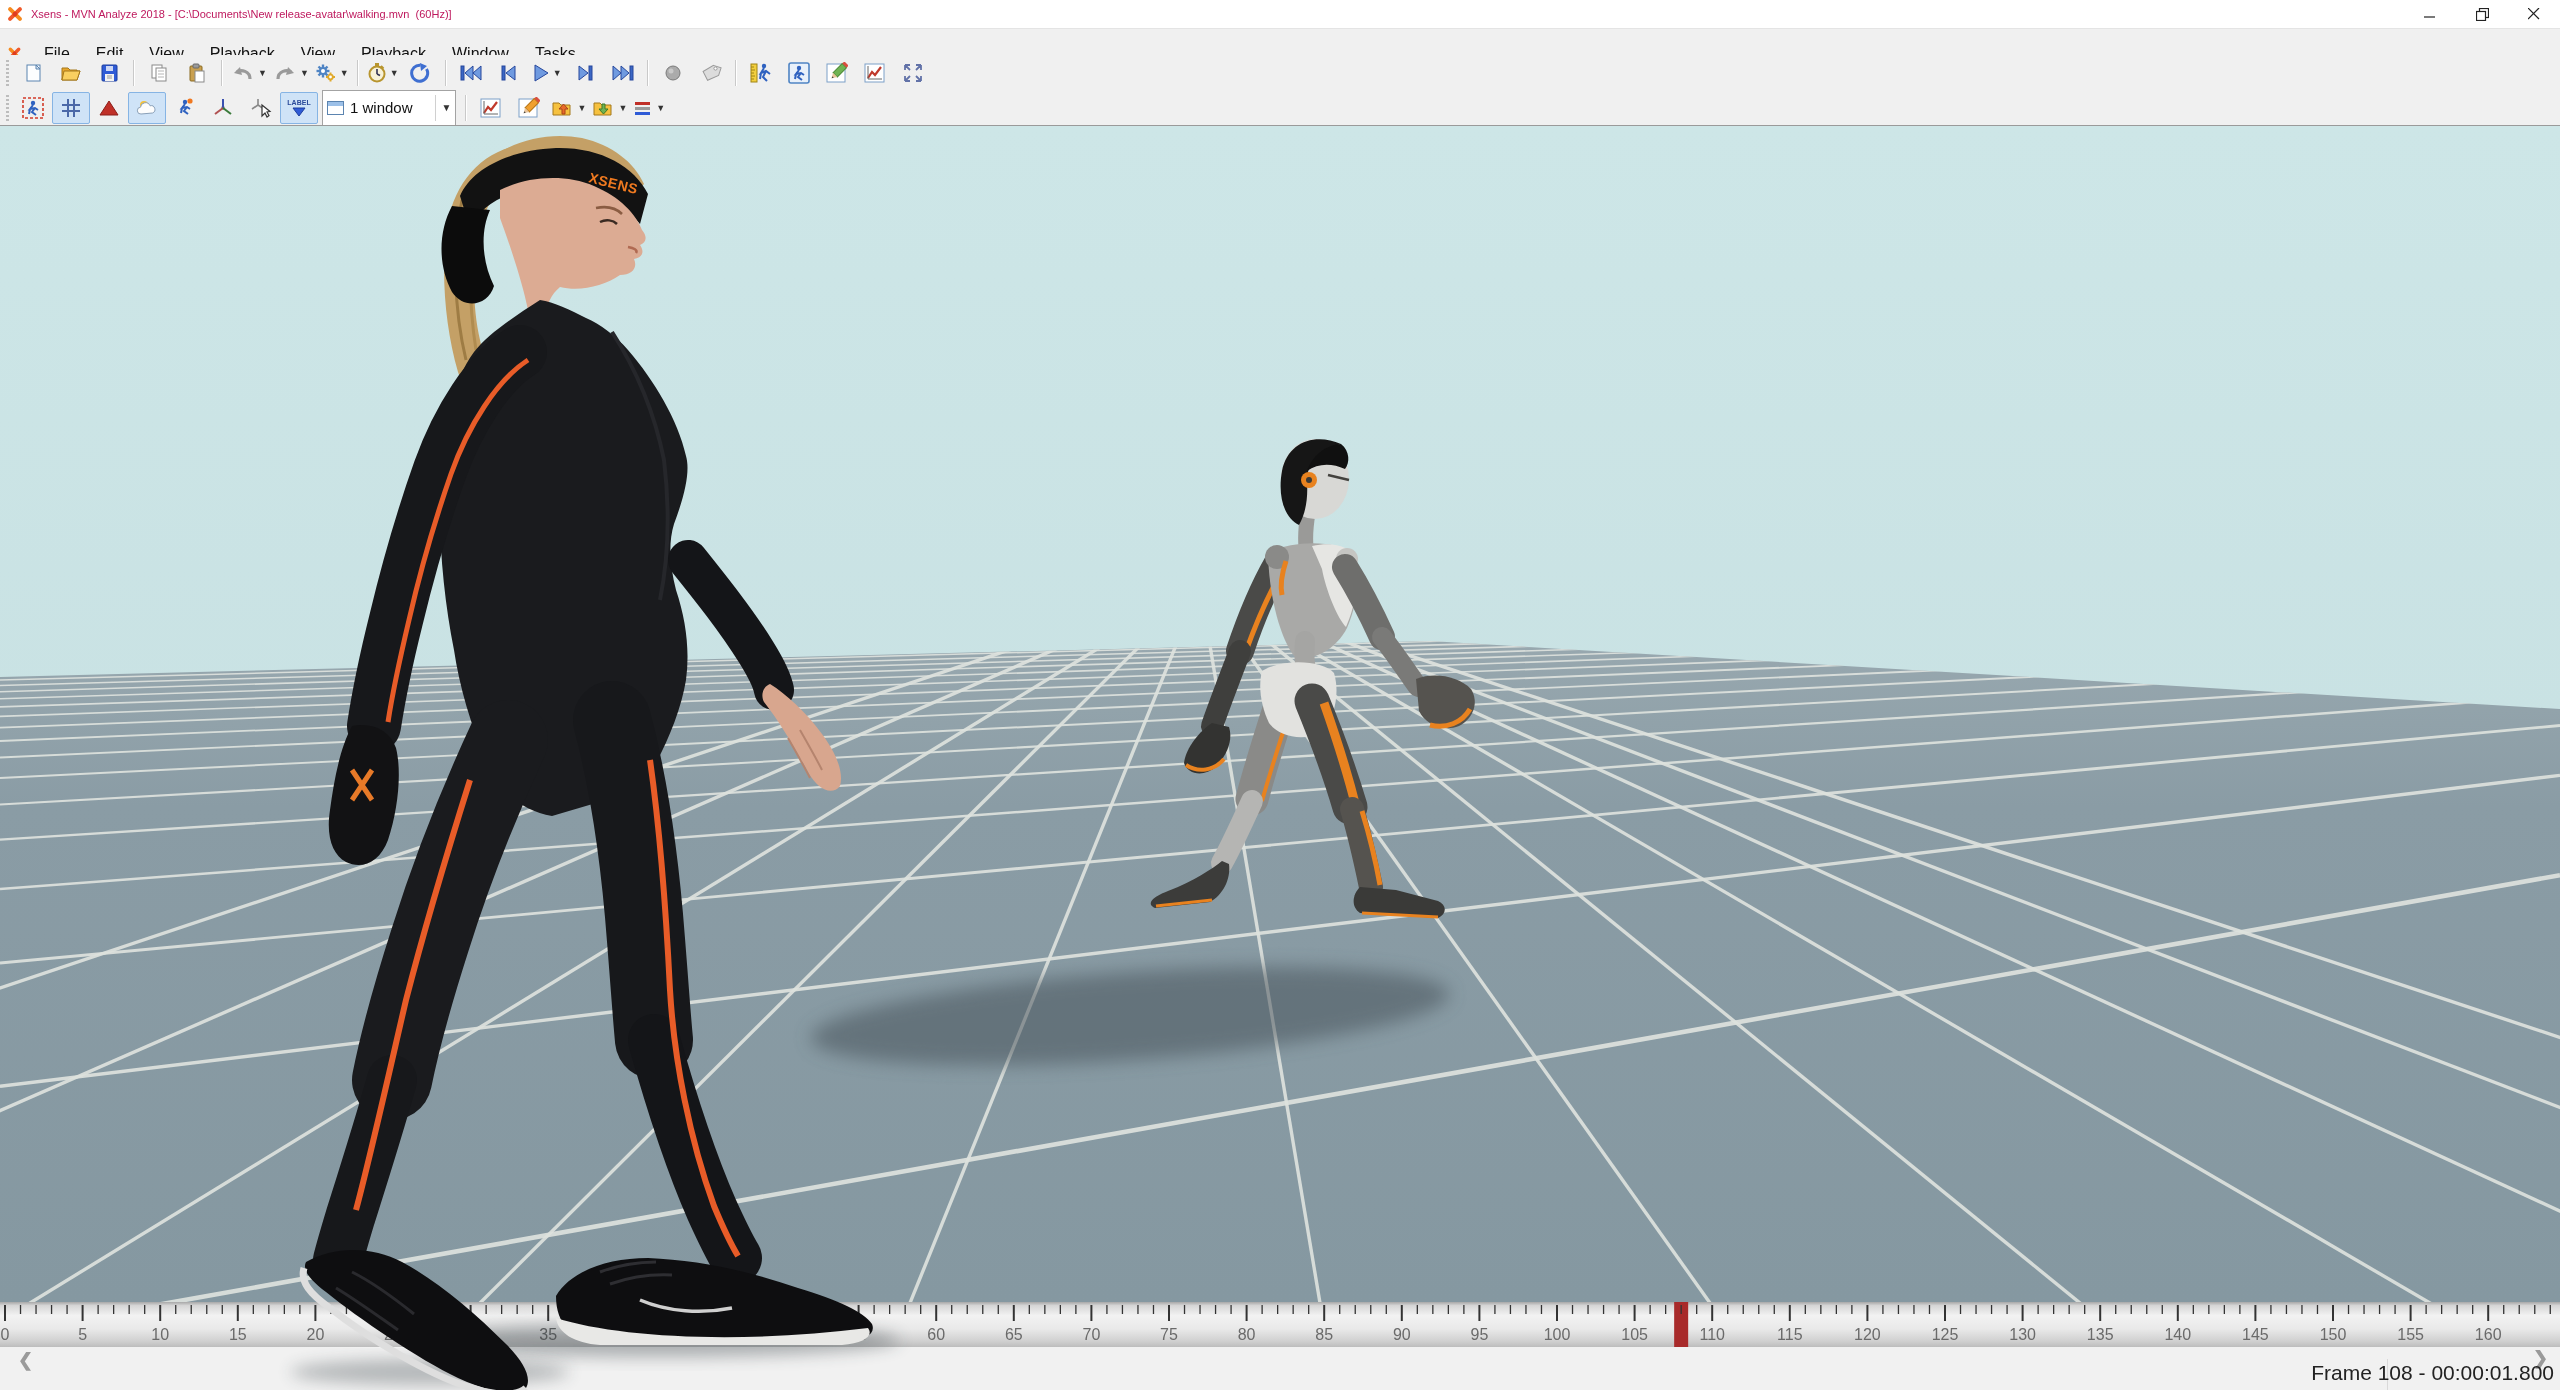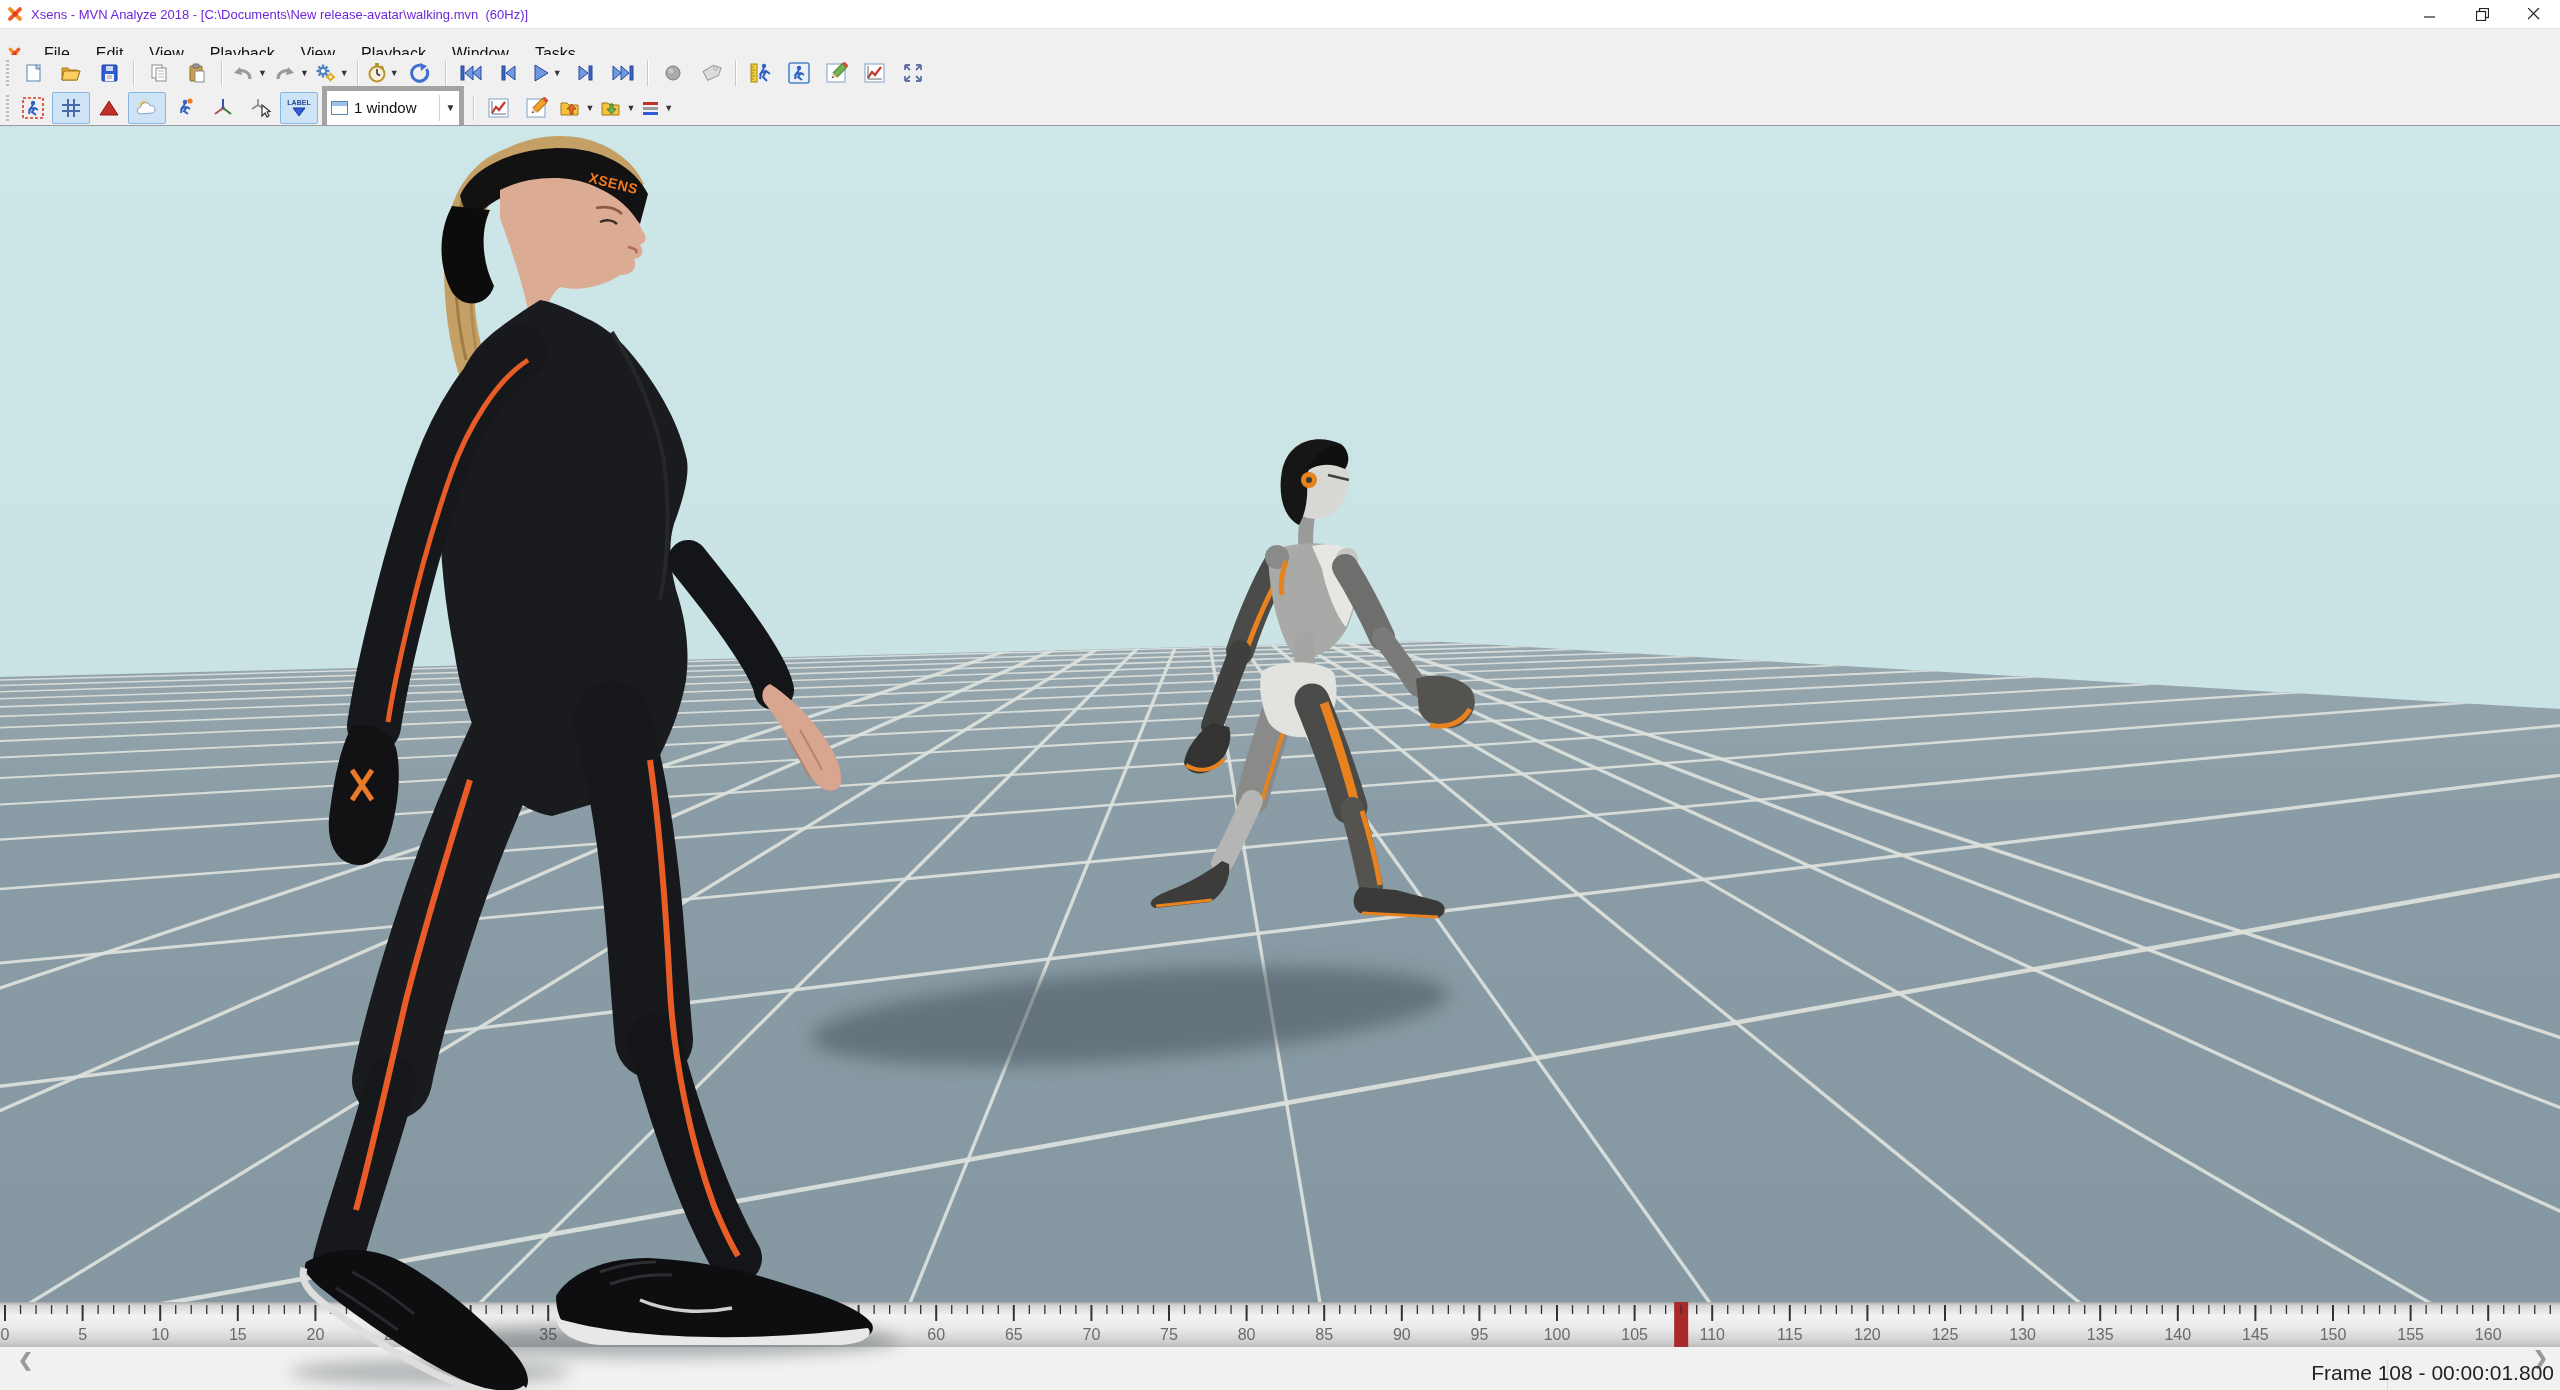--- a/index.html
+++ b/index.html
@@ -1,21 +1,21 @@
 <!DOCTYPE html>
 <html><head>
 <meta charset="utf-8">
 <style>
   html,body{margin:0;padding:0;background:#222;}
   .app{position:relative;width:2560px;height:1390px;background:#f0f0f0;overflow:hidden;
        font-family:"Liberation Sans",sans-serif;-webkit-font-smoothing:antialiased;}
   
   .titlebar{position:absolute;left:0;top:0;width:2560px;height:28px;background:#ffffff;
             border-bottom:1px solid #e4e4e4;display:flex;align-items:center;}
-  .title-text{font-size:13px;color:#6d28d9;margin-left:6px;white-space:pre;}
+  .title-text{font-size:11px;color:#be185d;margin-left:6px;white-space:pre;}
   .win-controls{position:absolute;right:0;top:0;height:28px;display:flex;}
   .win-btn{width:52px;height:28px;display:flex;align-items:center;justify-content:center;color:#222;}
   .win-btn svg{display:block}
   
   .menubar{position:absolute;left:0;top:40px;width:2560px;height:27px;background:#f0f0f0;
            display:flex;align-items:center;border-bottom:1px solid #e0e0e0;}
   .menu-item{font-size:16px;color:#111;padding:3px 13px;cursor:default;}
   .mdi-controls{position:absolute;right:4px;top:30px;display:flex;gap:3px;}
   .mdi-btn{width:29px;height:23px;background:#f7f7f7;border:1px solid #d0d0d0;border-radius:2px;
            display:flex;align-items:center;justify-content:center;color:#6b7b8d;font-size:12px;}
@@ -25,21 +25,21 @@
   #toolbar-view{top:90px;height:35px;border-bottom:1px solid #b9b9b9;}
   .grip{width:8px;height:26px;margin:0 2px 0 4px;
         background:repeating-linear-gradient(180deg,#bdbdbd 0 2px,transparent 2px 4px);
         background-size:3px 100%;background-repeat:no-repeat;background-position:2px 0;}
   .tsep{width:1px;height:26px;background:#c9c9c9;border-right:1px solid #fff;margin:0 5px;}
   .tb{height:30px;min-width:32px;display:flex;align-items:center;justify-content:center;
       border:1px solid transparent;border-radius:2px;padding:0 2px;}
   .tb.toggled{background:#cfe3f7;border-color:#86b4e4;}
   .tb svg{display:block}
   .dd{font-size:9px;color:#333;margin-left:3px;}
-  .combo{height:26px;background:#fff;border:5px solid #a3a3a3;display:flex;align-items:center;
+  .combo{height:26px;background:#fff;border:1px solid #a3a3a3;display:flex;align-items:center;
          padding:4px 4px;margin:8px 4px;}
   .combo-label{font-size:15px;color:#111;margin:0 22px 0 6px;}
   .combo-arrow{font-size:10px;color:#333;border-left:1px solid #d0d0d0;padding-left:6px;height:100%;
                display:flex;align-items:center;}
   
   .viewport{position:absolute;left:0;top:125px;width:2560px;height:1177px;background:#c9e1e3;border-top:1px solid #9a9a9a;}
   .viewport svg{position:absolute;left:0;top:0;}
   .overlay-svg{position:absolute;left:0;top:125px;width:2560px;height:1265px;pointer-events:none;z-index:6;}
   
   .ruler{position:absolute;left:0;top:1302px;width:2560px;height:45px;

